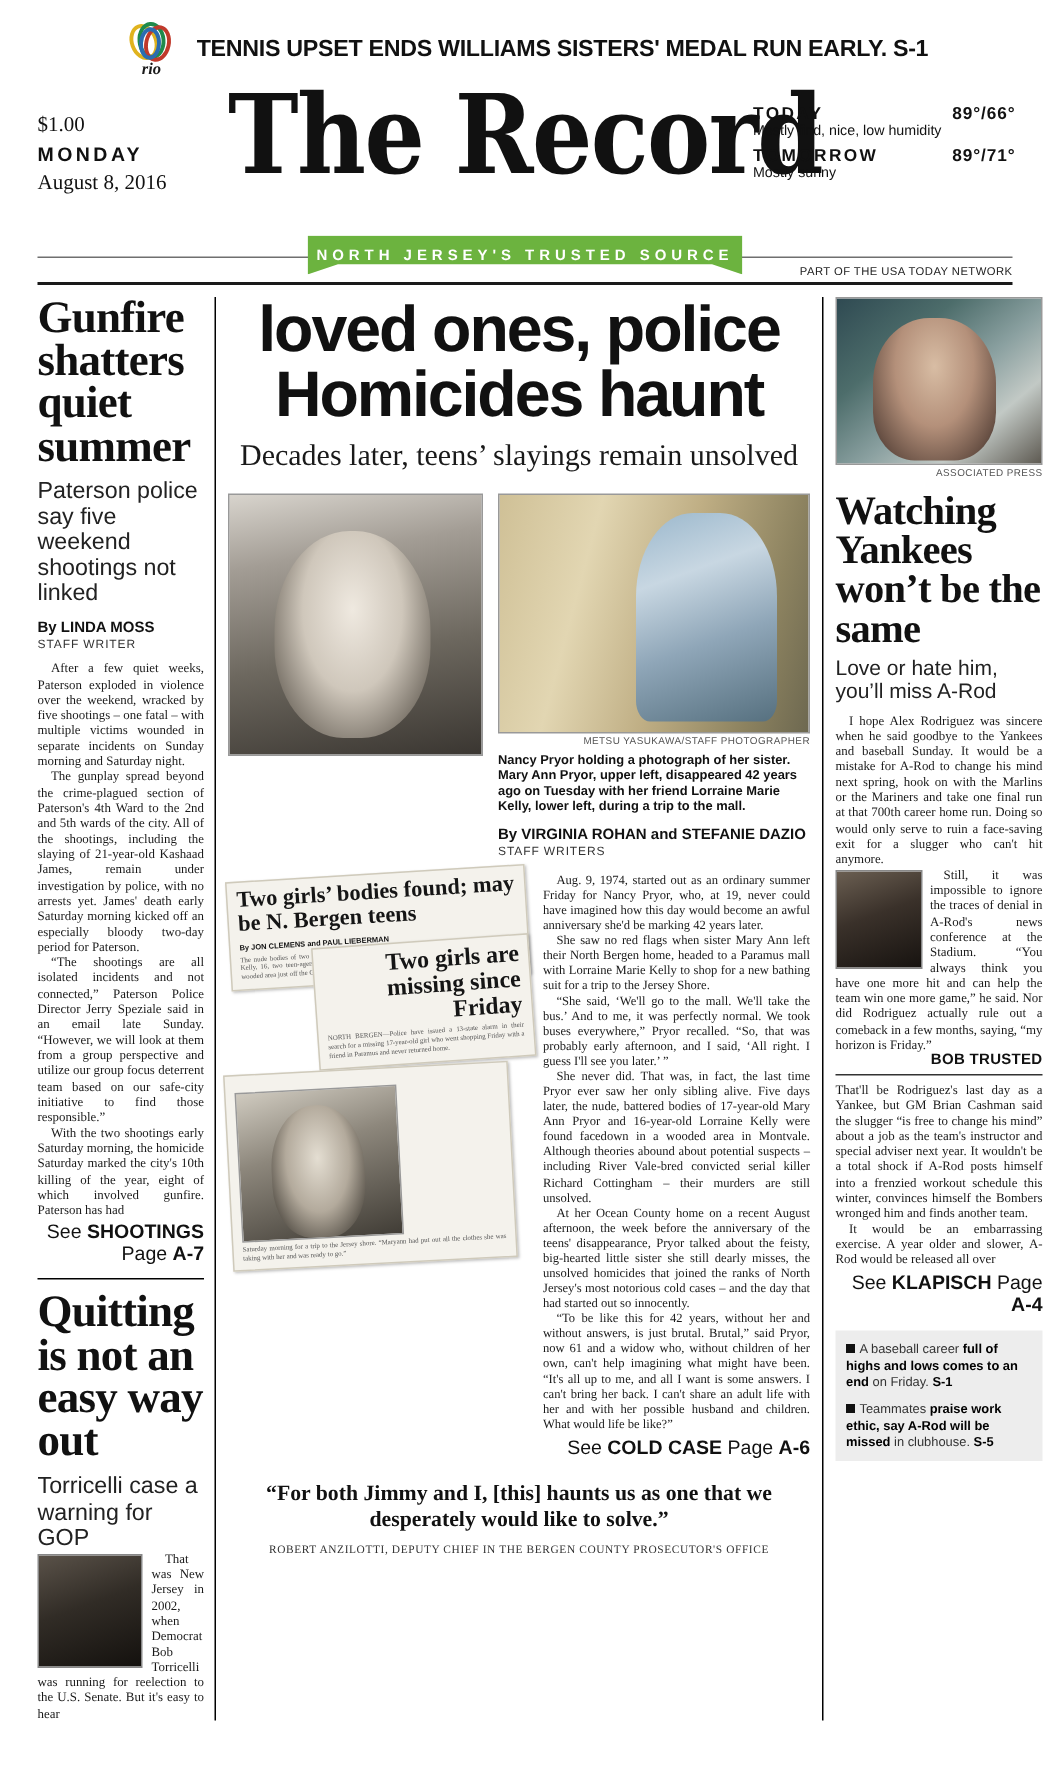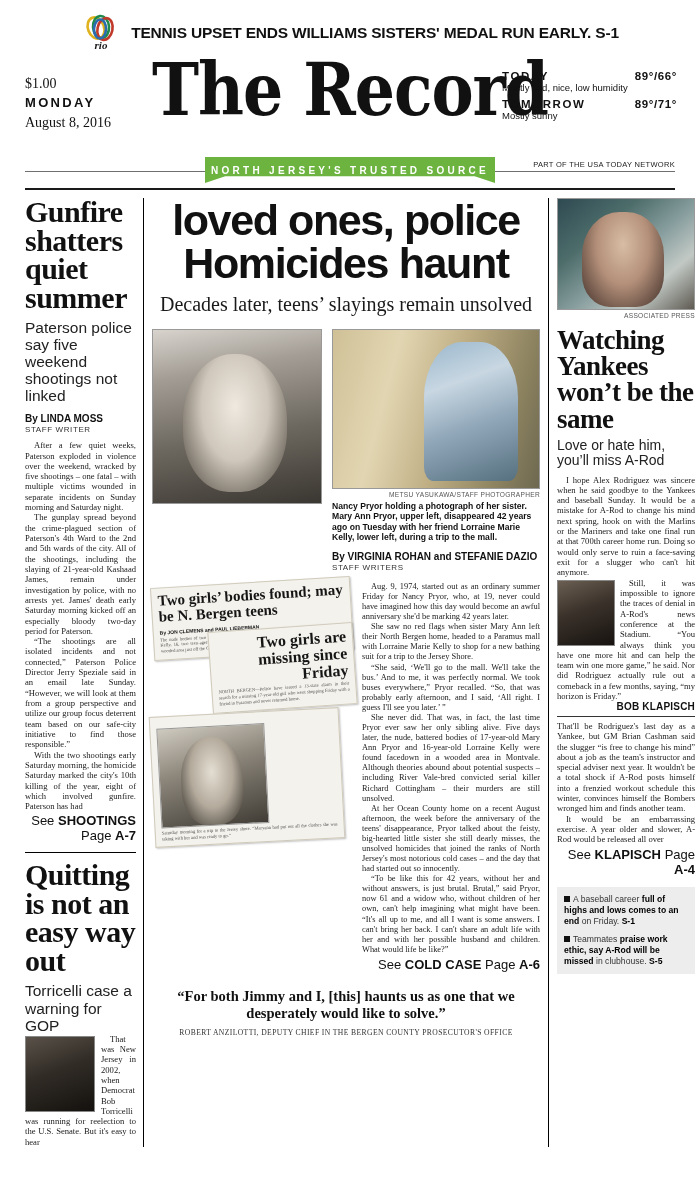--- a/index.html
+++ b/index.html
@@ -53,21 +53,21 @@
   .ribbon-rule { position:absolute; top:15px; left:10px; right:10px; height:1px; background:#6f6f6f; }
   .ribbon {
     position:absolute; left:50%; transform:translateX(-50%); top:1px;
     background:#6cb33f; color:#fff; height:26px; width:290px;
     display:flex; align-items:center; justify-content:center;
     font-family:"Liberation Sans", sans-serif; font-weight:700;
     font-size:10px; letter-spacing:3.3px;
     clip-path: polygon(0 0, 100% 0, 100% 100%, 93% 74%, 7% 74%, 0 100%);
   }
   .usatoday {
-    position:absolute; right:10px; top:4px;
+    position:absolute; right:10px; top:20px;
     font-family:"Liberation Sans", sans-serif; font-size:7.5px; letter-spacing:0.3px; color:#222;
   }
 
   .rule-thick { height:2px; background:#1a1a1a; margin:2px 10px 0 10px; }
 
   
   .grid { display:flex; margin-top:8px; padding:0 10px; }
   .col-left  { width:118px; flex:0 0 118px; padding-right:7px; }
   .col-mid   { width:406px; flex:0 0 406px; padding:0 8px; border-left:1px solid #000; border-right:1px solid #000; }
   .col-right { width:146px; flex:0 0 146px; padding-left:8px; }
@@ -375,21 +375,21 @@
       <div class="hl-sans-r">Watching Yankees won’t be the same</div>
       <div class="deck-r">Love or hate him, you’ll miss A-Rod</div>
       <div class="body-txt">
         <p>I hope Alex Rodriguez was sincere when he said goodbye to the Yankees and baseball Sunday. It would be a mistake for A-Rod to change his mind next spring, hook on with the Marlins or the Mariners and take one final run at that 700th career home run. Doing so would only serve to ruin a face-saving exit for a slugger who can't hit anymore.</p>
       </div>
       <div>
         <div class="mug-r"></div>
         <div class="body-txt" style="margin-top:0">
           <p>Still, it was impossible to ignore the traces of denial in A-Rod's news conference at the Stadium. “You always think you have one more hit and can help the team win one more game,” he said. Nor did Rodriguez actually rule out a comeback in a few months, saying, “my horizon is Friday.”</p>
         </div>
-        <div class="colname">BOB KLAPISCH</div>
+        <div class="colname">BOB TRUSTED</div>
         <div class="colrule"></div>
       </div>
       <div class="body-txt" style="margin-top:0">
         <p style="text-indent:0">That'll be Rodriguez's last day as a Yankee, but GM Brian Cashman said the slugger “is free to change his mind” about a job as the team's instructor and special adviser next year. It wouldn't be a total shock if A-Rod posts himself into a frenzied workout schedule this winter, convinces himself the Bombers wronged him and finds another team.</p>
         <p>It would be an embarrassing exercise. A year older and slower, A-Rod would be released all over</p>
       </div>
       <div class="jump">
         <span>See</span>
         <b>KLAPISCH</b>
         <span>Page</span>

